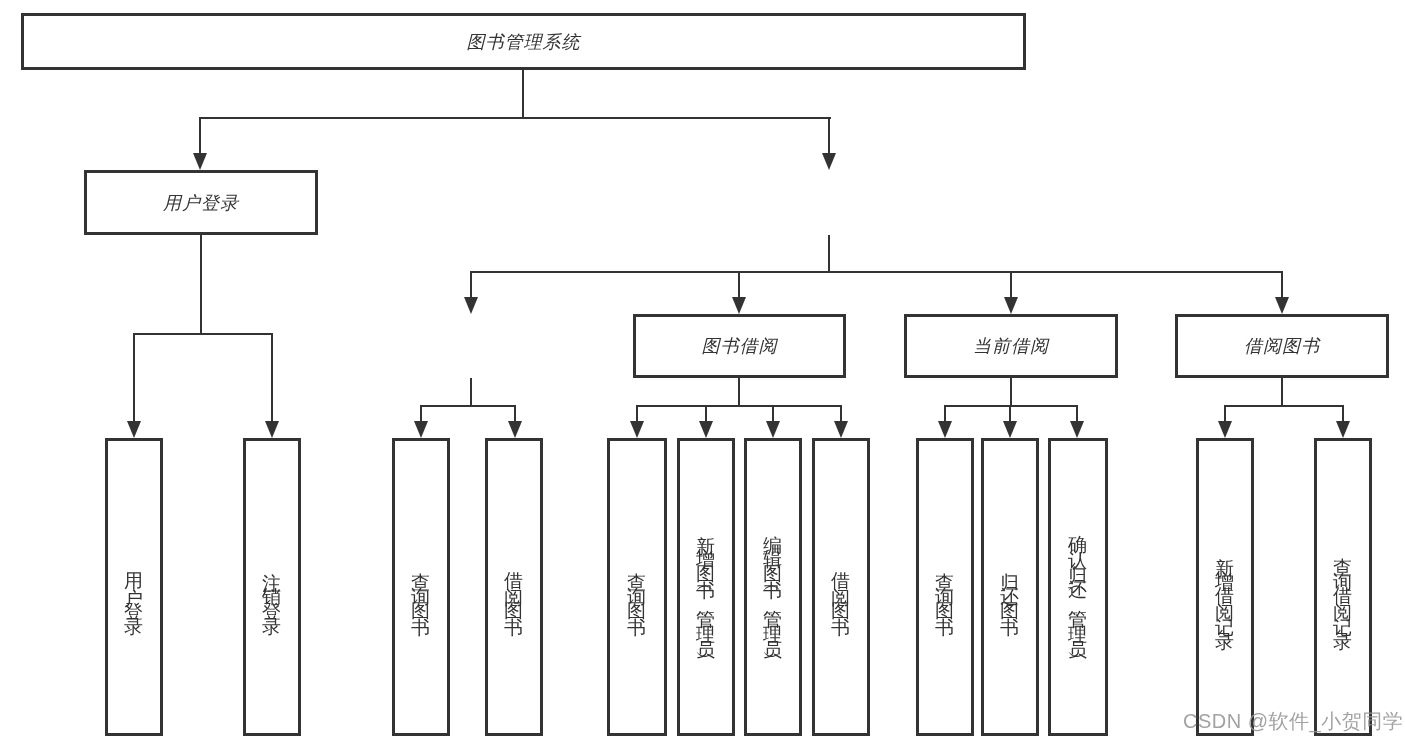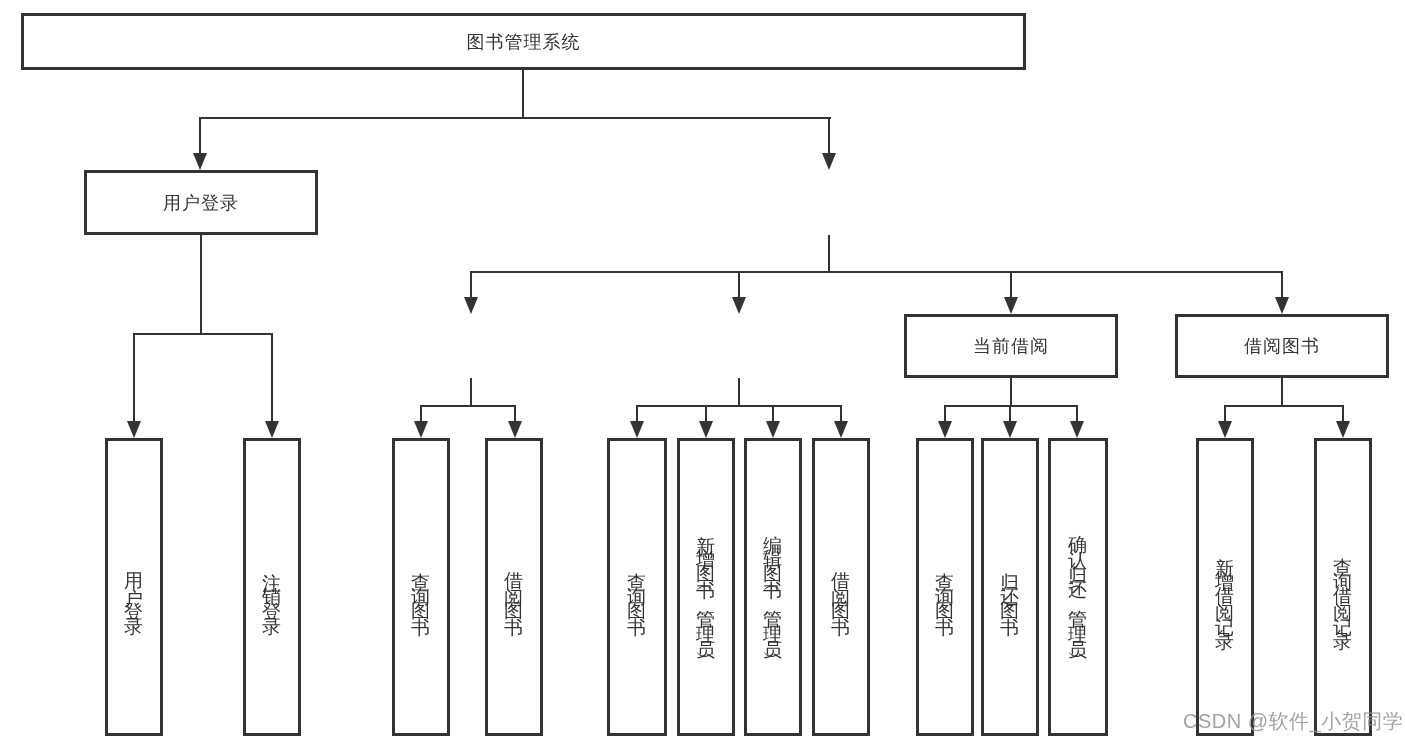--- a/index.html
+++ b/index.html
@@ -4,21 +4,21 @@
 <style>
   html,body{margin:0;padding:0;background:#ffffff;}
   #canvas{
     position:relative;width:1405px;height:747px;background:#ffffff;
     font-family:"Liberation Sans","DejaVu Sans",sans-serif;color:#333333;
     overflow:hidden;
   }
   .box{
     position:absolute;border:3px solid #333333;background:#ffffff;
     box-sizing:border-box;display:flex;align-items:center;justify-content:center;
-    font-size:18px;color:#333333;letter-spacing:1px;
+    font-size:18px;color:#333333;letter-spacing:1px;font-style:italic;
   }
   .leaf{
     position:absolute;border:3px solid #333333;background:#ffffff;
     box-sizing:border-box;width:58px;height:298px;top:438px;
     display:flex;align-items:center;justify-content:center;
   }
   .vtext{
     writing-mode:vertical-rl;text-orientation:mixed;
     font-size:19px;letter-spacing:15px;color:#333333;line-height:1;
     white-space:nowrap;
@@ -65,20 +65,23 @@
   <div class="seg" style="left:470px;top:271px;width:813px;height:2px;"></div>
   <div class="seg" style="left:470px;top:271px;width:2px;height:27px;"></div>
   <div class="tri" style="left:464px;top:297px;"></div>
   <div class="seg" style="left:738px;top:271px;width:2px;height:27px;"></div>
   <div class="tri" style="left:732px;top:297px;"></div>
   <div class="seg" style="left:1010px;top:271px;width:2px;height:27px;"></div>
   <div class="tri" style="left:1004px;top:297px;"></div>
   <div class="seg" style="left:1281px;top:271px;width:2px;height:27px;"></div>
   <div class="tri" style="left:1275px;top:297px;"></div>
 
+  <div class="box" style="left:633px;top:314px;width:213px;height:64px;">
+    <span>图书借阅</span>
+  </div>
   <div class="box" style="left:904px;top:314px;width:214px;height:64px;">
     <span>当前借阅</span>
   </div>
   <div class="box" style="left:1175px;top:314px;width:214px;height:64px;">
     <span>借阅图书</span>
   </div>
 
   <div class="seg" style="left:470px;top:378px;width:2px;height:28px;"></div>
   <div class="seg" style="left:420px;top:405px;width:96px;height:2px;"></div>
   <div class="seg" style="left:420px;top:405px;width:2px;height:16px;"></div>

